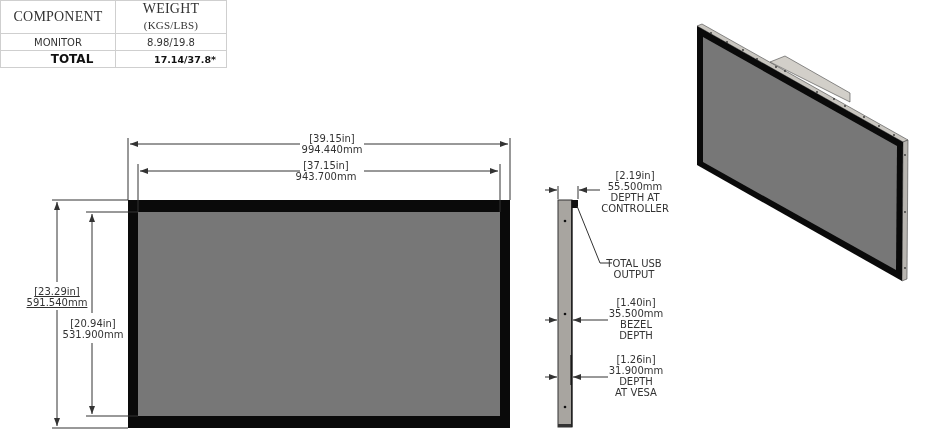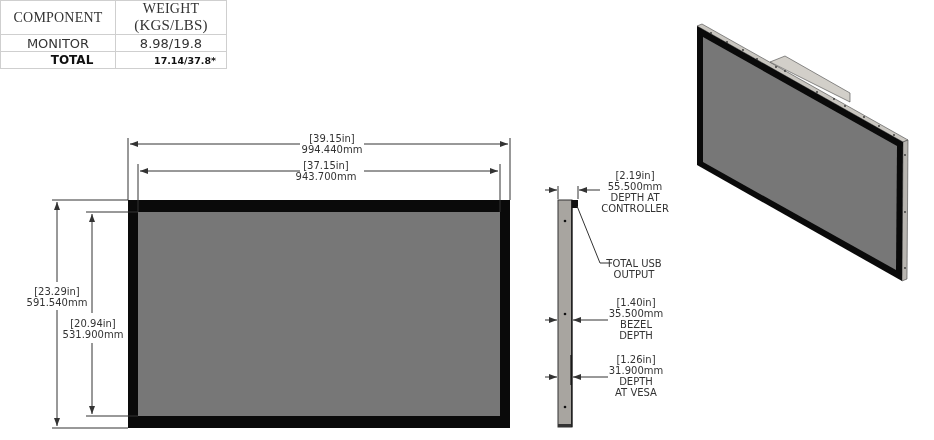--- a/index.html
+++ b/index.html
@@ -3,22 +3,22 @@
 <meta charset="utf-8">
 <style>
   html, body { margin:0; padding:0; background:#fff; }
   body { width:934px; height:440px; position:relative; overflow:hidden;
          font-family:"DejaVu Sans", "Liberation Sans", sans-serif; color:#333; }
   .tbl { position:absolute; left:0; top:0; border-collapse:collapse; }
   .tbl td { border:1px solid #cfcfcf; text-align:center; padding:0; color:#333; }
   .tbl .hdr td { height:24px; font-size:14px; letter-spacing:0.2px;font-family:Liberation Serif, serif; }
   .tbl .hdr td.c1 { width:114px; }
   .tbl .hdr td.c2 { width:110px; }
-  .tbl .hdr small { font-size:15px;text-align:right; }
-  .tbl .row td { height:16px; font-size:13px;margin-left:20px; }
+  .tbl .hdr small { font-size:11px;text-align:right; }
+  .tbl .row td { height:16px; font-size:10px;margin-left:20px; }
   .tbl .tot td { height:16px; font-weight:bold; color:#111;padding-left:28px; }
   .tbl .tot td.c1 { font-size:12px; }
   .tbl .tot td.c2 { font-size:9.5px; }
   .lbl { position:absolute; font-size:10px; line-height:11px; text-align:center; color:#333; white-space:nowrap; }
   svg.draw { position:absolute; left:0; top:0; }
 </style>
 </head>
 <body>
 
 <table class="tbl">
@@ -121,21 +121,21 @@
 </svg>
 
 <div class="lbl" style="left:294px;top:133px;width:76px;">
   <div>[39.15in]</div>
   <div>994.440mm</div>
 </div>
 <div class="lbl" style="left:288px;top:160px;width:76px;">
   <div>[37.15in]</div>
   <div>943.700mm</div>
 </div>
-<div class="lbl" style="left:24px;top:286px;width:66px;">
+<div class="lbl" style="left:24px;top:286px;width:66px;text-decoration:underline;">
   <div>[23.29in]</div>
   <div>591.540mm</div>
 </div>
 <div class="lbl" style="left:60px;top:318px;width:66px;">
   <div>[20.94in]</div>
   <div>531.900mm</div>
 </div>
 
 <div class="lbl" style="left:600px;top:170px;width:70px;text-align:center;">
   <div>[2.19in]</div>

